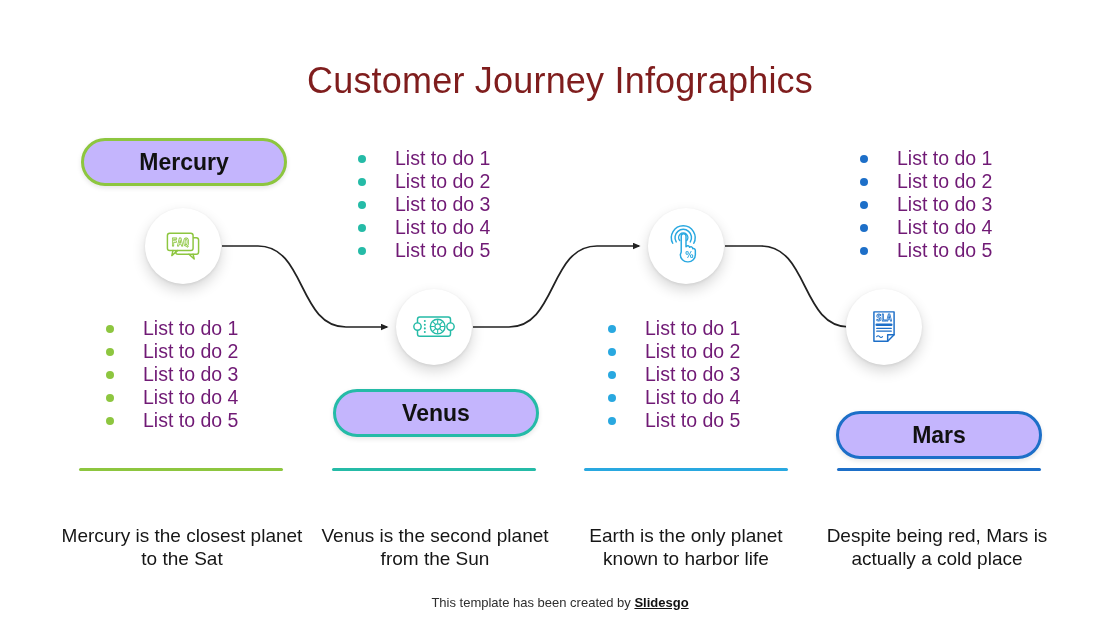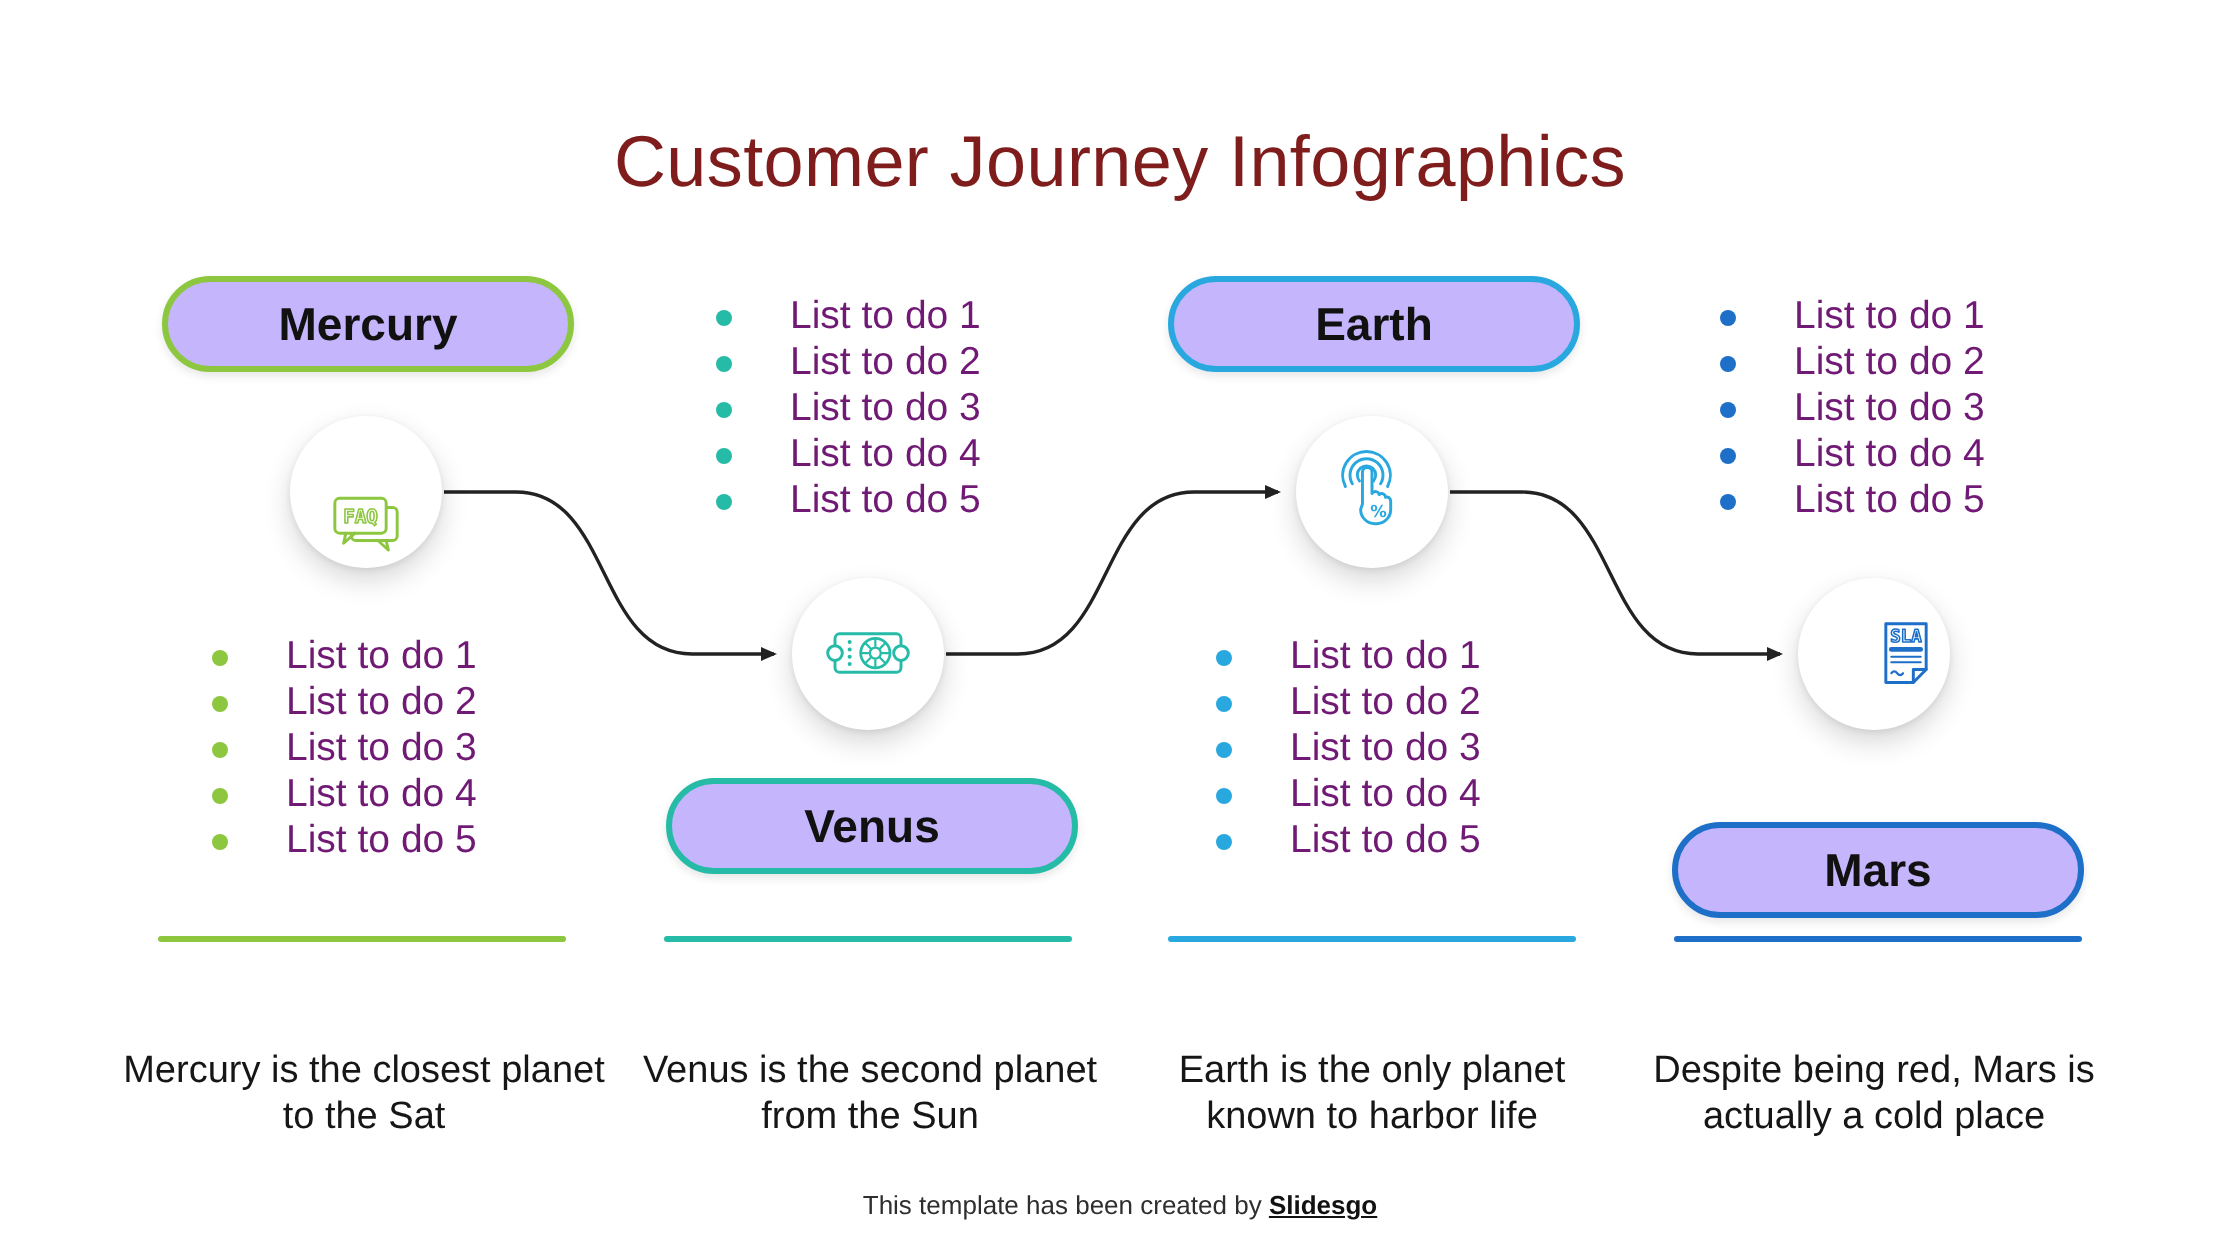--- a/index.html
+++ b/index.html
@@ -27,24 +27,24 @@
   .pill-mercury{left:81px;top:138px;}
   .pill-earth{left:584px;top:138px;}
   .pill-venus{left:333px;top:389px;}
   .pill-mars{left:836px;top:411px;}
 
   .icon-circle{
     position:absolute;width:76px;height:76px;border-radius:50%;background:#fff;
     box-shadow:0 6px 14px rgba(0,0,0,.16),0 1px 3px rgba(0,0,0,.08);
     display:flex;align-items:center;justify-content:center;color:var(--col);
   }
-  .ic-mercury{left:145px;top:208px;align-items:flex-end;}
+  .ic-mercury{left:145px;top:208px;}
   .ic-venus{left:396px;top:289px;}
   .ic-earth{left:648px;top:208px;}
-  .ic-mars{left:899px;top:289px;justify-content:flex-end;}
+  .ic-mars{left:846px;top:289px;}
   .icon-circle svg{display:block;}
 
   .todo-list{
     position:absolute;list-style:none;margin:0;padding:0;
     font-size:19.5px;color:#701a75;
   }
   .todo-list li{display:flex;align-items:center;height:23px;}
   .bullet{
     width:8px;height:8px;border-radius:50%;background:var(--col);
     margin-right:29px;flex:0 0 auto;
@@ -185,23 +185,20 @@
     </svg>
   </div>
 
   <div class="pill pill-venus c-venus">
     <span>Venus</span>
   </div>
 
   <div class="divider dv-venus c-venus"></div>
   <p class="desc desc-venus">Venus is the second planet from the Sun</p>
 
-  <div class="pill pill-earth c-earth">
-    <span>Earth</span>
-  </div>
 
   <div class="icon-circle ic-earth c-earth">
     <svg width="44" height="44" viewBox="0 0 48 48" fill="none" stroke="currentColor" stroke-width="1.6" stroke-linecap="round" stroke-linejoin="round">
       <path d="M9.5 21 A13 13 0 1 1 32.5 21"></path>
       <path d="M13.3 19.5 A9 9 0 1 1 28.7 19.5"></path>
       <path d="M17.2 18 A5 5 0 1 1 24.8 18"></path>
       <path d="M18.8 30.5 V 13.2 a2.6 2.6 0 0 1 5.2 0 V 24.8
                c1.4 -1.6 3.4 -1.3 3.9 0.6
                c1.5 -1.1 3.3 -0.5 3.5 1.5
                c1.4 -0.5 2.8 0.5 2.8 2.1

